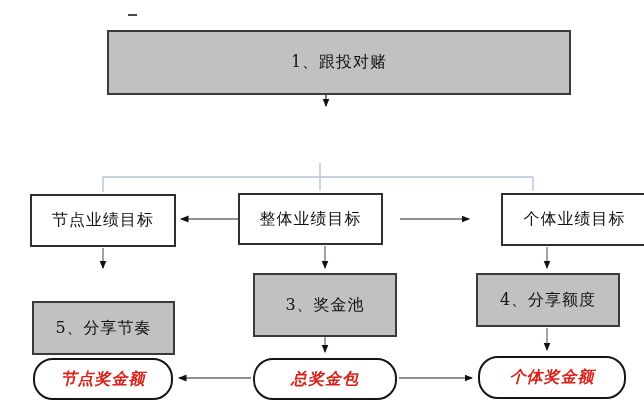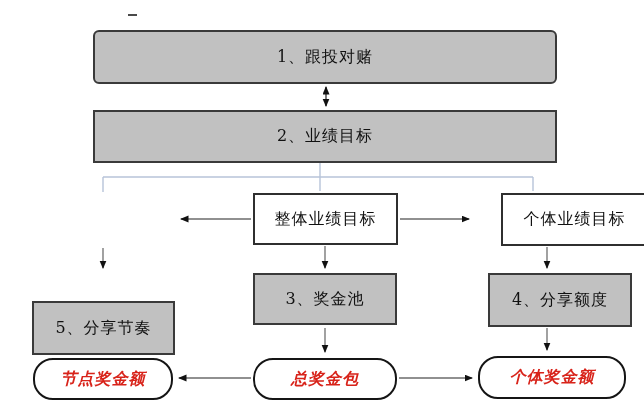--- a/index.html
+++ b/index.html
@@ -28,30 +28,30 @@
   .white { background: #ffffff; border-color: #2f2f2f; }
   .rounded {
     border-radius: 20px;
     border: 2px solid #151515;
     color: #d8231a;
     font-weight: bold;
     font-style: italic;
     font-size: 16px;
   }
   
-  #n1 { left: 93px;  top: 30px;  width: 464px; height: 54px; border-radius: 6px; }
+  #n1 { left: 107px;  top: 30px;  width: 464px; height: 65px; }
   #n2 { left: 93px;  top: 110px; width: 464px; height: 53px; }
   
   #node-target       { left: 30px;  top: 194px; width: 146px; height: 53px; }
-  #overall-target    { left: 253px; top: 193px; width: 145px; height: 52px; }
+  #overall-target    { left: 238px; top: 193px; width: 145px; height: 52px; }
   #individual-target { left: 473px; top: 193px; width: 147px; height: 53px; margin-left: 28px; }
   
   #n5 { left: 32px;  top: 273px; width: 143px; height: 54px; margin-top: 28px; }
-  #n3 { left: 253px; top: 273px; width: 144px; height: 52px; }
-  #n4 { left: 488px; top: 273px; width: 144px; height: 54px; }
+  #n3 { left: 253px; top: 273px; width: 144px; height: 64px; }
+  #n4 { left: 476px; top: 273px; width: 144px; height: 54px; }
   
   #node-bonus       { left: 33px;  top: 358px; width: 140px; height: 42px; }
   #total-bonus      { left: 253px; top: 358px; width: 144px; height: 42px; }
   #individual-bonus { left: 478px; top: 356px; width: 148px; height: 43px; }
 
   .stray {
     position: absolute;
     left: 128px;
     top: 14px;
     width: 9px;
@@ -105,24 +105,24 @@
     <line x1="547" y1="328" x2="547" y2="350" stroke="#555555" stroke-width="1.1" marker-end="url(#ah-end)"></line>
 
     <line x1="251" y1="378" x2="179" y2="378" stroke="#222222" stroke-width="1.2" marker-end="url(#ah-end)"></line>
     <line x1="399" y1="378" x2="472" y2="378" stroke="#222222" stroke-width="1.2" marker-end="url(#ah-end)"></line>
   </svg>
 
   <div class="box gray" id="n1">
     <span class="lbl">1、跟投对赌</span>
   </div>
 
-  <div class="box gray" id="n2">
-    <span class="lbl">2、业绩目标</span>
+
+  <div class="box white" id="node-target">
+    <span class="lbl">节点业绩目标</span>
   </div>
-
 
   <div class="box white" id="overall-target">
     <span class="lbl">整体业绩目标</span>
   </div>
 
   <div class="box white" id="individual-target">
     <span class="lbl">个体业绩目标</span>
   </div>
 
   <div class="box gray" id="n5">

